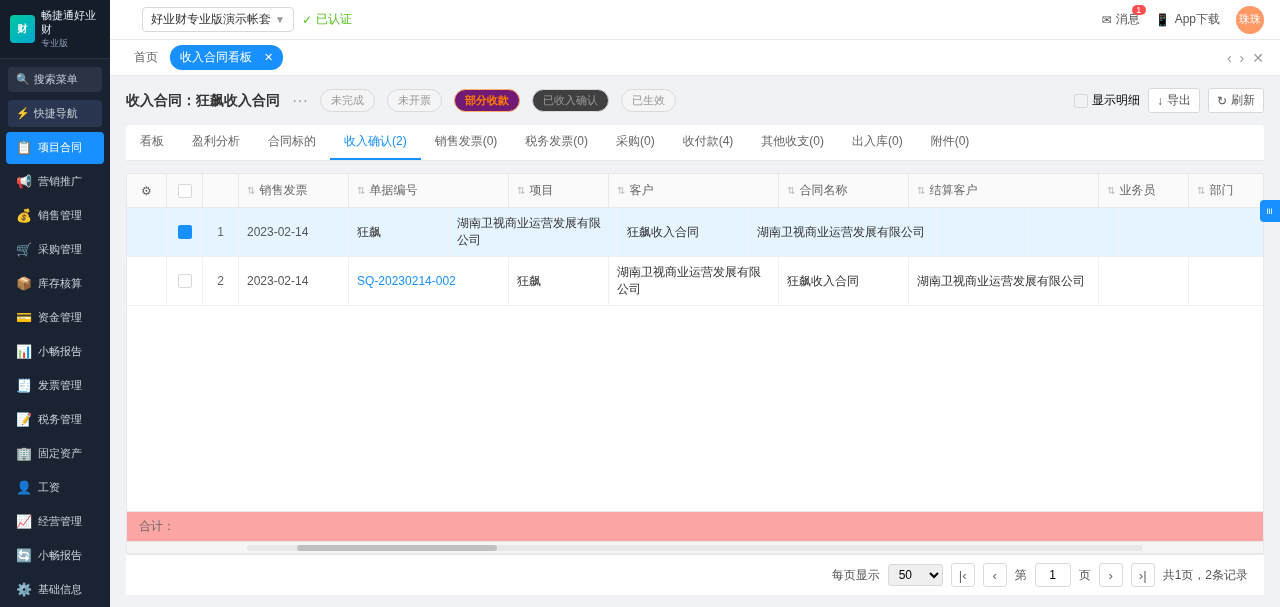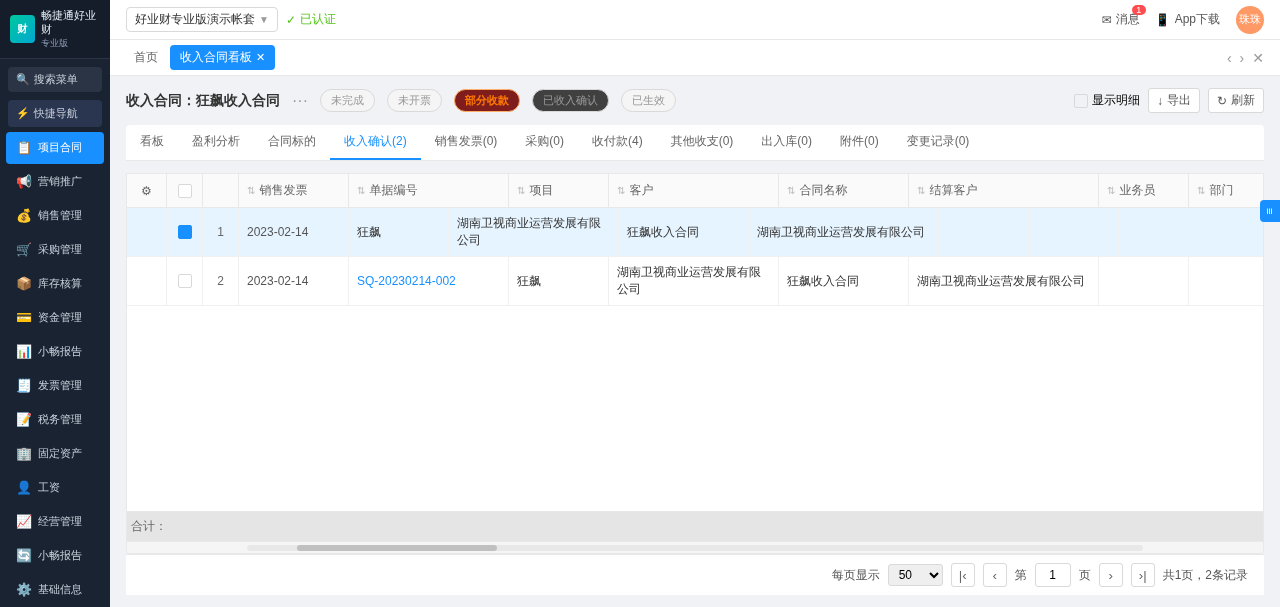--- a/index.html
+++ b/index.html
@@ -17,48 +17,48 @@
     .sidebar-item { padding: 8px 10px; cursor: pointer; display: flex; align-items: center; gap: 6px; font-size: 11px; color: #c8d0db; border-radius: 4px; margin: 1px 6px; }
     .sidebar-item.active { background: #1890ff; color: white; }
     .sidebar-item-icon { width: 16px; height: 16px; display: flex; align-items: center; justify-content: center; font-size: 13px; }
     .sidebar-bottom { margin-top: auto; padding: 8px; border-top: 1px solid #2a3445; }
 
     
     .main { flex: 1; display: flex; flex-direction: column; overflow: hidden; background: #f0f2f5; }
 
     
     .topbar { background: #fff; border-bottom: 1px solid #e8e8e8; padding: 0 16px; height: 40px; display: flex; align-items: center; justify-content: space-between; flex-shrink: 0; }
-    .topbar-left { display: flex; align-items: center; gap: 8px; }
+    .topbar-left { display: flex; align-items: center; gap: 8px; margin-left: 16px; }
     .topbar-selector { display: flex; align-items: center; gap: 4px; font-size: 12px; color: #333; border: 1px solid #d9d9d9; padding: 3px 8px; border-radius: 4px; cursor: pointer; }
     .topbar-selector-arrow { font-size: 10px; color: #999; }
     .topbar-certified { display: flex; align-items: center; gap: 4px; color: #52c41a; font-size: 12px; }
     .topbar-right { display: flex; align-items: center; gap: 16px; }
     .topbar-action { display: flex; align-items: center; gap: 4px; font-size: 12px; color: #555; cursor: pointer; position: relative; }
     .topbar-badge { position: absolute; top: -6px; right: -6px; background: #ff4d4f; color: white; border-radius: 8px; padding: 0 4px; font-size: 9px; min-width: 14px; text-align: center; }
     .topbar-avatar { width: 28px; height: 28px; background: #ff9966; border-radius: 50%; display: flex; align-items: center; justify-content: center; color: white; font-size: 11px; cursor: pointer; }
 
     
     .tabbar { background: #fff; border-bottom: 1px solid #e8e8e8; padding: 0 16px; display: flex; align-items: center; gap: 4px; height: 36px; flex-shrink: 0; }
     .tabbar-home { font-size: 12px; color: #666; cursor: pointer; padding: 4px 8px; }
-    .tabbar-tab { display: flex; align-items: center; gap: 4px; background: #1890ff; color: white; padding: 4px 10px; border-radius: 4px; font-size: 12px; cursor: pointer; }
+    .tabbar-tab { display: flex; align-items: center; gap: 12px; background: #1890ff; color: white; padding: 4px 10px; border-radius: 12px; font-size: 12px; cursor: pointer; }
     .tabbar-tab-close { cursor: pointer; font-size: 11px; }
     .tabbar-nav { margin-left: auto; display: flex; gap: 8px; }
     .tabbar-nav-btn { background: none; border: none; cursor: pointer; color: #999; font-size: 14px; }
 
     
     .content { flex: 1; overflow: hidden; display: flex; flex-direction: column; padding: 12px 16px; }
 
     
     .contract-header { display: flex; align-items: center; gap: 12px; margin-bottom: 12px; }
     .contract-title { font-size: 14px; font-weight: bold; color: #333; }
     .contract-more { color: #999; cursor: pointer; font-size: 16px; }
     .status-btn { padding: 3px 10px; border-radius: 12px; font-size: 11px; cursor: pointer; border: 1px solid; }
     .status-incomplete { color: #999; border-color: #d9d9d9; background: #f5f5f5; }
     .status-uninvoiced { color: #999; border-color: #d9d9d9; background: #f5f5f5; }
-    .status-partial { color: #ff7a00; border-color: #ffb066; background: #7f1d1d; font-weight: bold; }
+    .status-partial { color: #ff7a00; border-color: #ffb066; background: #701a75; font-weight: bold; }
     .status-confirmed { color: #999; border-color: #d9d9d9; background: #404040; }
     .status-effective { color: #999; border-color: #d9d9d9; background: #f5f5f5; }
     .contract-actions { margin-left: auto; display: flex; gap: 8px; }
     .contract-action-btn { padding: 3px 8px; border: 1px solid #d9d9d9; background: #fff; border-radius: 3px; font-size: 12px; cursor: pointer; color: #555; display: flex; align-items: center; gap: 4px; }
 
     
     .subtabs { display: flex; border-bottom: 1px solid #e8e8e8; margin-bottom: 12px; flex-shrink: 0; background: white; border-radius: 4px 4px 0 0; }
     .subtab { padding: 8px 14px; font-size: 12px; color: #666; cursor: pointer; border-bottom: 2px solid transparent; white-space: nowrap; }
     .subtab.active { color: #1890ff; border-bottom: 2px solid #1890ff; }
 
@@ -92,21 +92,21 @@
     .td-customer { width: 170px; }
     .td-contract { width: 130px; }
     .td-result-customer { width: 190px; }
     .td-salesperson { width: 90px; }
     .td-department { width: 90px; }
     .link { color: #1890ff; text-decoration: none; cursor: pointer; }
 
     .checkbox-box { width: 14px; height: 14px; border: 1px solid #d9d9d9; border-radius: 2px; background: white; cursor: pointer; }
 
     
-    .table-footer { background: #e5e5e5; border-top: 1px solid #e8e8e8; padding: 6px 4px; display: flex; align-items: center; font-size: 12px; color: #666; flex-shrink: 0; }
+    .table-footer { background: #fca5a5; border-top: 1px solid #e8e8e8; padding: 6px 12px; display: flex; align-items: center; font-size: 12px; color: #666; flex-shrink: 0; }
 
     
     .table-scrollbar { height: 12px; background: #f5f5f5; border-top: 1px solid #e8e8e8; overflow-x: auto; }
     .scrollbar-inner { height: 12px; display: flex; align-items: center; padding: 0 120px; }
     .scrollbar-track { flex: 1; height: 6px; background: #e8e8e8; border-radius: 3px; }
     .scrollbar-thumb { width: 200px; height: 6px; background: #c0c0c0; border-radius: 3px; margin-left: 50px; }
 
     
     .pagination { padding: 8px 16px; background: white; border-top: 1px solid #e8e8e8; display: flex; align-items: center; justify-content: flex-end; gap: 8px; font-size: 12px; color: #555; flex-shrink: 0; }
     .pagination-select { border: 1px solid #d9d9d9; border-radius: 3px; padding: 2px 6px; font-size: 12px; }
@@ -269,26 +269,26 @@
         </button>
       </div>
     </div>
 
     <div class="subtabs">
       <div class="subtab">看板</div>
       <div class="subtab">盈利分析</div>
       <div class="subtab">合同标的</div>
       <div class="subtab active">收入确认(2)</div>
       <div class="subtab">销售发票(0)</div>
+      <div class="subtab">税务发票(0)</div>
       <div class="subtab">采购(0)</div>
       <div class="subtab">收付款(4)</div>
       <div class="subtab">其他收支(0)</div>
       <div class="subtab">出入库(0)</div>
       <div class="subtab">附件(0)</div>
-      <div class="subtab">变更记录(0)</div>
     </div>
 
     <div class="table-container">
 
       <div class="table-header-row">
         <div class="th th-settings">
           <span>⚙</span>
         </div>
         <div class="th th-checkbox">
           <div class="checkbox-box"></div>

